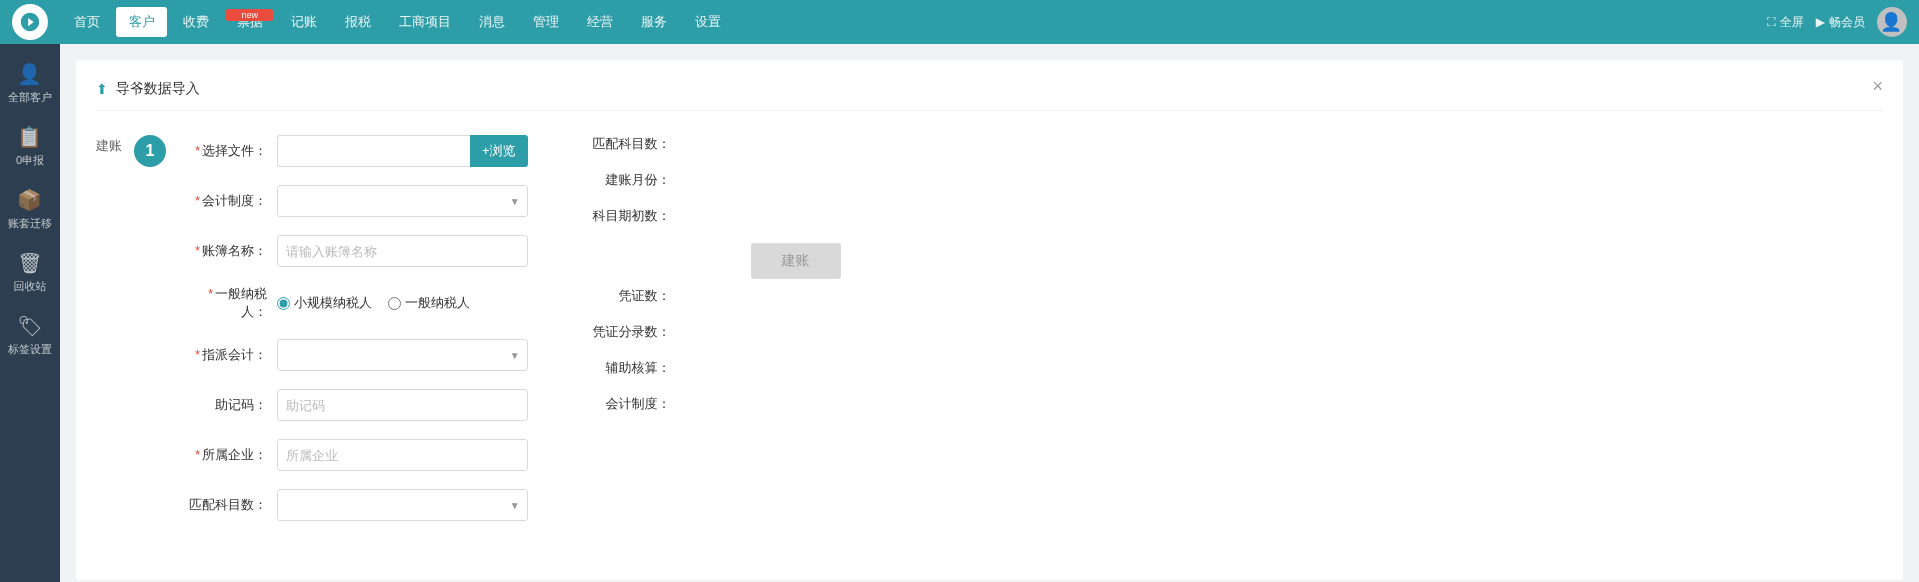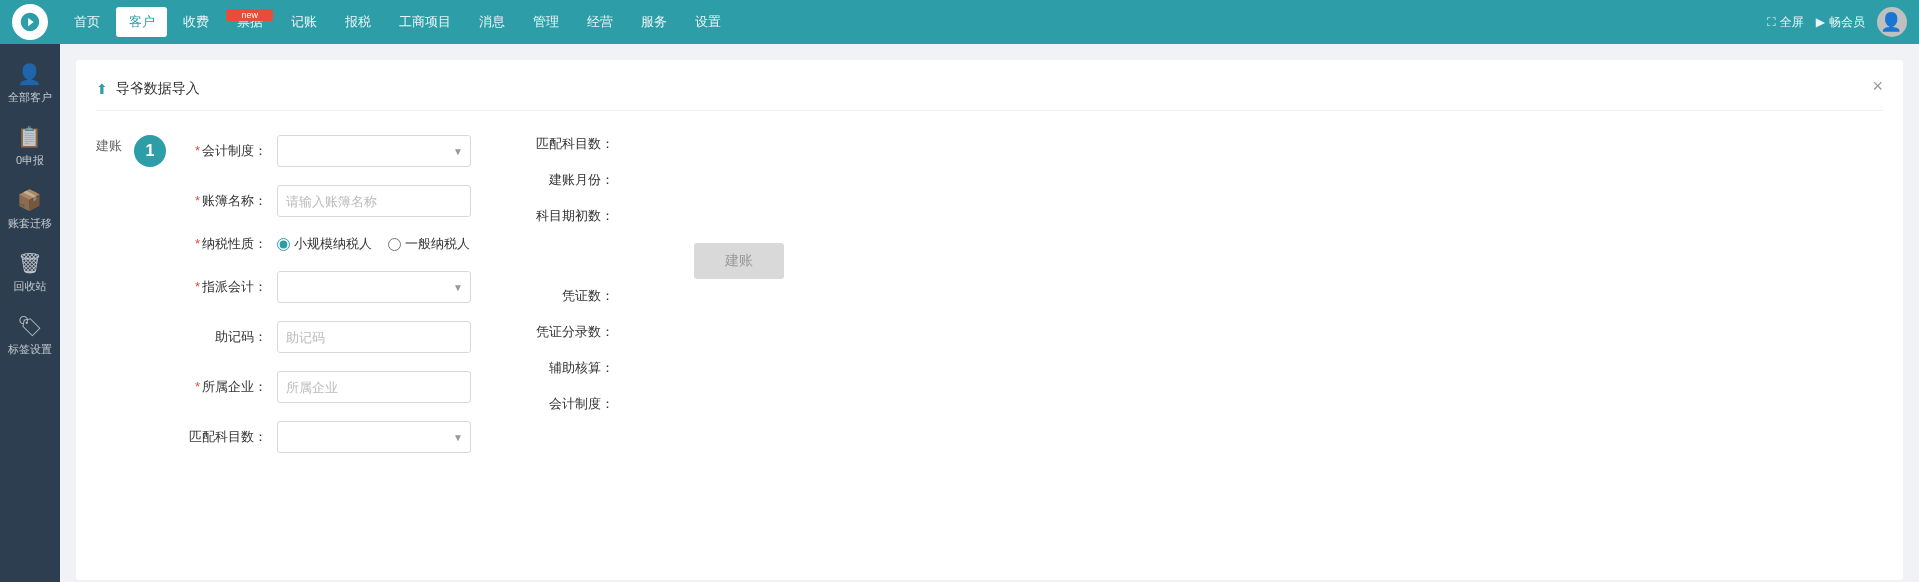--- a/index.html
+++ b/index.html
@@ -242,20 +242,29 @@
       <div class="form-area">
 
         <div style="display:flex; gap:16px; align-items:flex-start;">
           <div class="step-indicator">
             <span class="step-label">建账</span>
             <div class="step-circle">1</div>
           </div>
 
           <div class="form-left">
 
+            <div class="form-row">
+              <span class="form-label">
+                <span class="required">*</span><span>选择文件：</span>
+              </span>
+              <div class="file-input-group">
+                <input class="file-text" type="text" readonly="" placeholder="" style="">
+                <button class="browse-btn">+浏览</button>
+              </div>
+            </div>
 
             <div class="form-row">
               <span class="form-label">
                 <span class="required">*</span><span>会计制度：</span>
               </span>
               <div class="select-wrapper">
                 <select>
                   <option value=""></option>
                 </select>
                 <span class="select-arrow">▼</span>
@@ -264,21 +273,21 @@
 
             <div class="form-row">
               <span class="form-label">
                 <span class="required">*</span><span>账簿名称：</span>
               </span>
               <input class="form-control" type="text" placeholder="请输入账簿名称" style="">
             </div>
 
             <div class="form-row">
               <span class="form-label">
-                <span class="required">*</span><span>纳税性质：</span>
+                <span class="required">*</span><span>一般纳税人：</span>
               </span>
               <div class="radio-group">
                 <label class="radio-label">
                   <input type="radio" name="taxType" value="small" checked="" style="">
                   <span>小规模纳税人</span>
                 </label>
                 <label class="radio-label">
                   <input type="radio" name="taxType" value="general" style="">
                   <span>一般纳税人</span>
                 </label>

